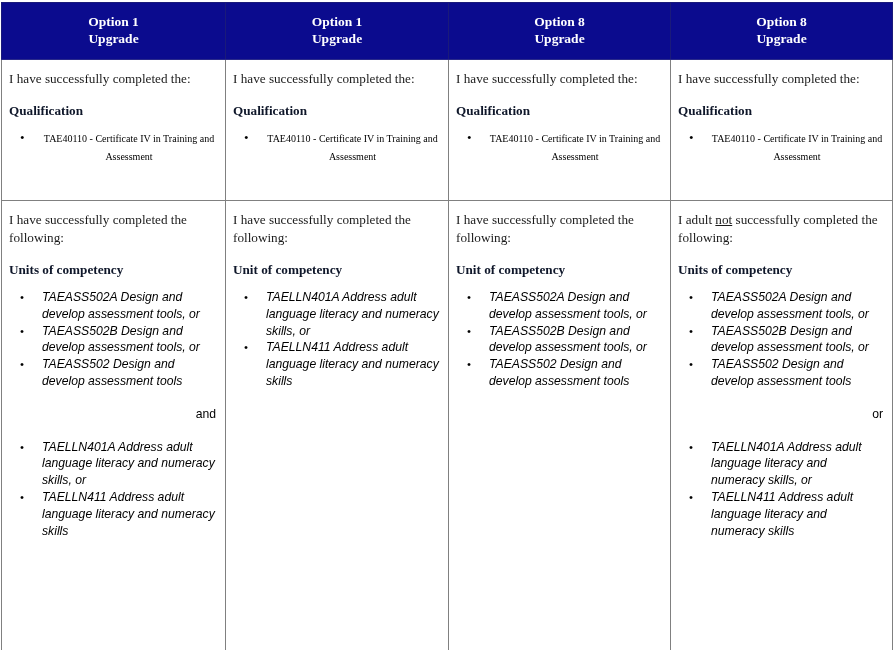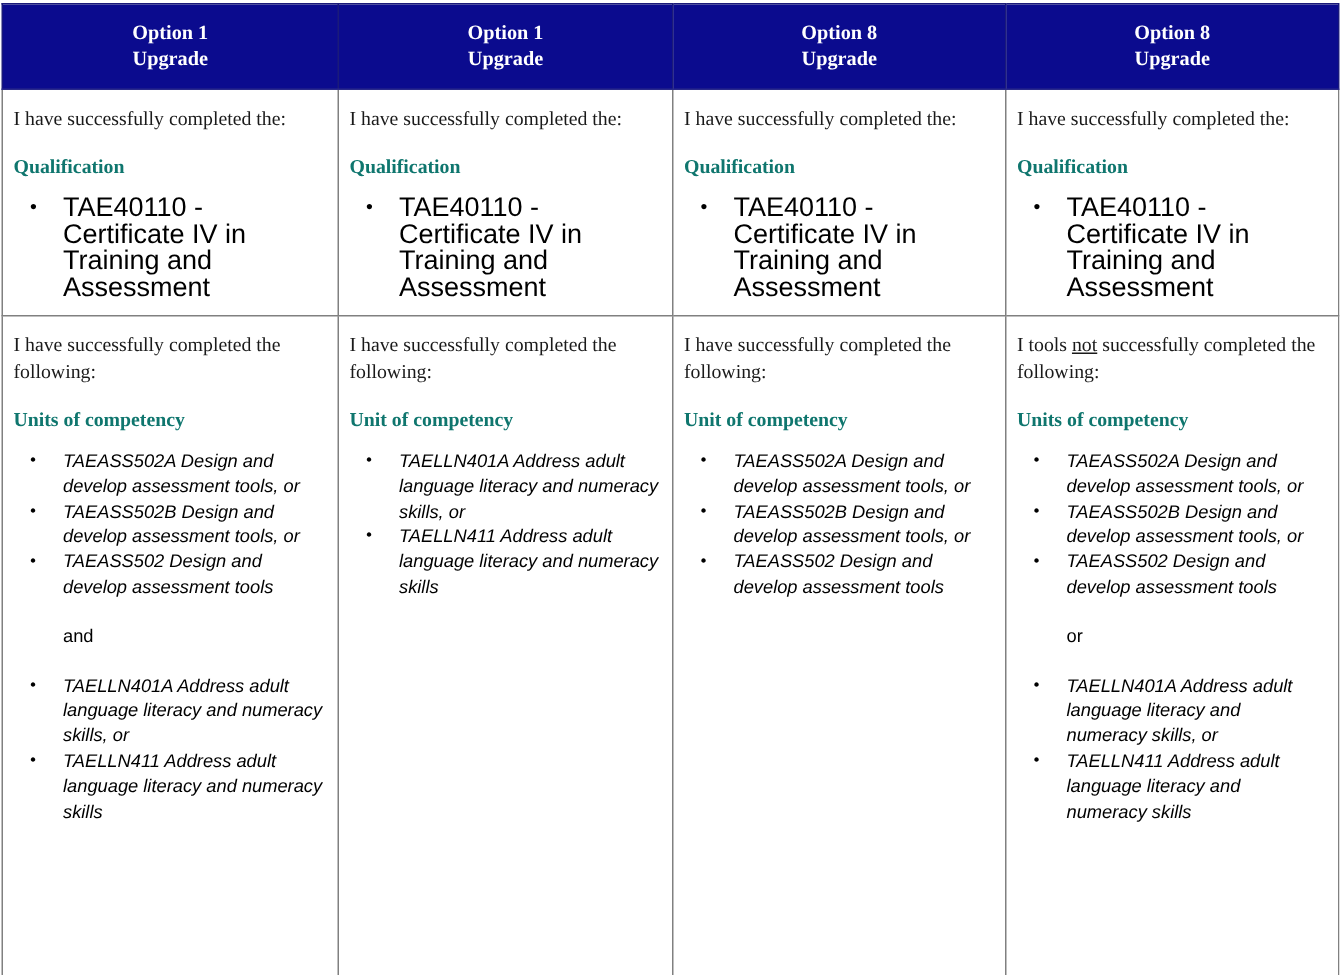--- a/index.html
+++ b/index.html
@@ -68,21 +68,21 @@
     color: #1a1a1a;
   }
   .intro u { text-decoration: underline; text-align: center; }
 
   .subhead {
     font-family: "Liberation Serif", serif;
     font-weight: bold;
     font-size: 13.2px;
     line-height: 18px;
     margin: 0 0 10px 0;
-    color: #0f766e;
+    color: #0f172a;
   }
 
   
   ul.bullets {
     list-style: none;
     margin: 0;
     padding: 0;
   }
   ul.bullets li {
     position: relative;
@@ -93,23 +93,24 @@
     content: "\2022";
     position: absolute;
     left: 11px;
     top: -1px;
     font-size: 13px;
     line-height: inherit;
   }
 
   
   ul.bullets.serif li {
-    font-family: Liberation Sans, sans-serif;
-    font-size: 18px;
+    font-family: Liberation Serif, serif;
+    font-size: 10px;
     line-height: 17.5px;
+    text-align: center;
   }
 
   
   ul.bullets.sans li {
     font-family: "Liberation Sans", sans-serif;
     font-size: 12.2px;
     line-height: 16.8px;
     font-style: italic;
   }
   ul.bullets.sans li::before {
@@ -117,20 +118,21 @@
     font-size: 11px;
     top: 0px;
   }
 
   .connector {
     font-family: "Liberation Sans", sans-serif;
     font-size: 12.2px;
     line-height: 16.8px;
     padding-left: 33px;
     margin: 16px 0 16px 0;
+    text-align: right;
   }
 </style>
 </head>
 <body>
 
 <div id="table-wrap">
   <table class="options-table">
     <colgroup>
       <col class="c1">
         <col class="c2">
@@ -226,21 +228,21 @@
           <p class="subhead">Unit of competency</p>
           <ul class="bullets sans">
             <li>TAEASS502A Design and develop assessment tools, or</li>
             <li>TAEASS502B Design and develop assessment tools, or</li>
             <li>TAEASS502 Design and develop assessment tools</li>
           </ul>
         </td>
 
         <td class="opt-cell">
           <p class="intro">
-            <span>I tools </span><u>not</u><span> successfully completed the following:</span>
+            <span>I adult </span><u>not</u><span> successfully completed the following:</span>
           </p>
           <p class="subhead">Units of competency</p>
           <ul class="bullets sans">
             <li>TAEASS502A Design and develop assessment tools, or</li>
             <li>TAEASS502B Design and develop assessment tools, or</li>
             <li>TAEASS502 Design and develop assessment tools</li>
           </ul>
           <p class="connector">or</p>
           <ul class="bullets sans">
             <li>TAELLN401A Address adult language literacy and numeracy skills, or</li>

